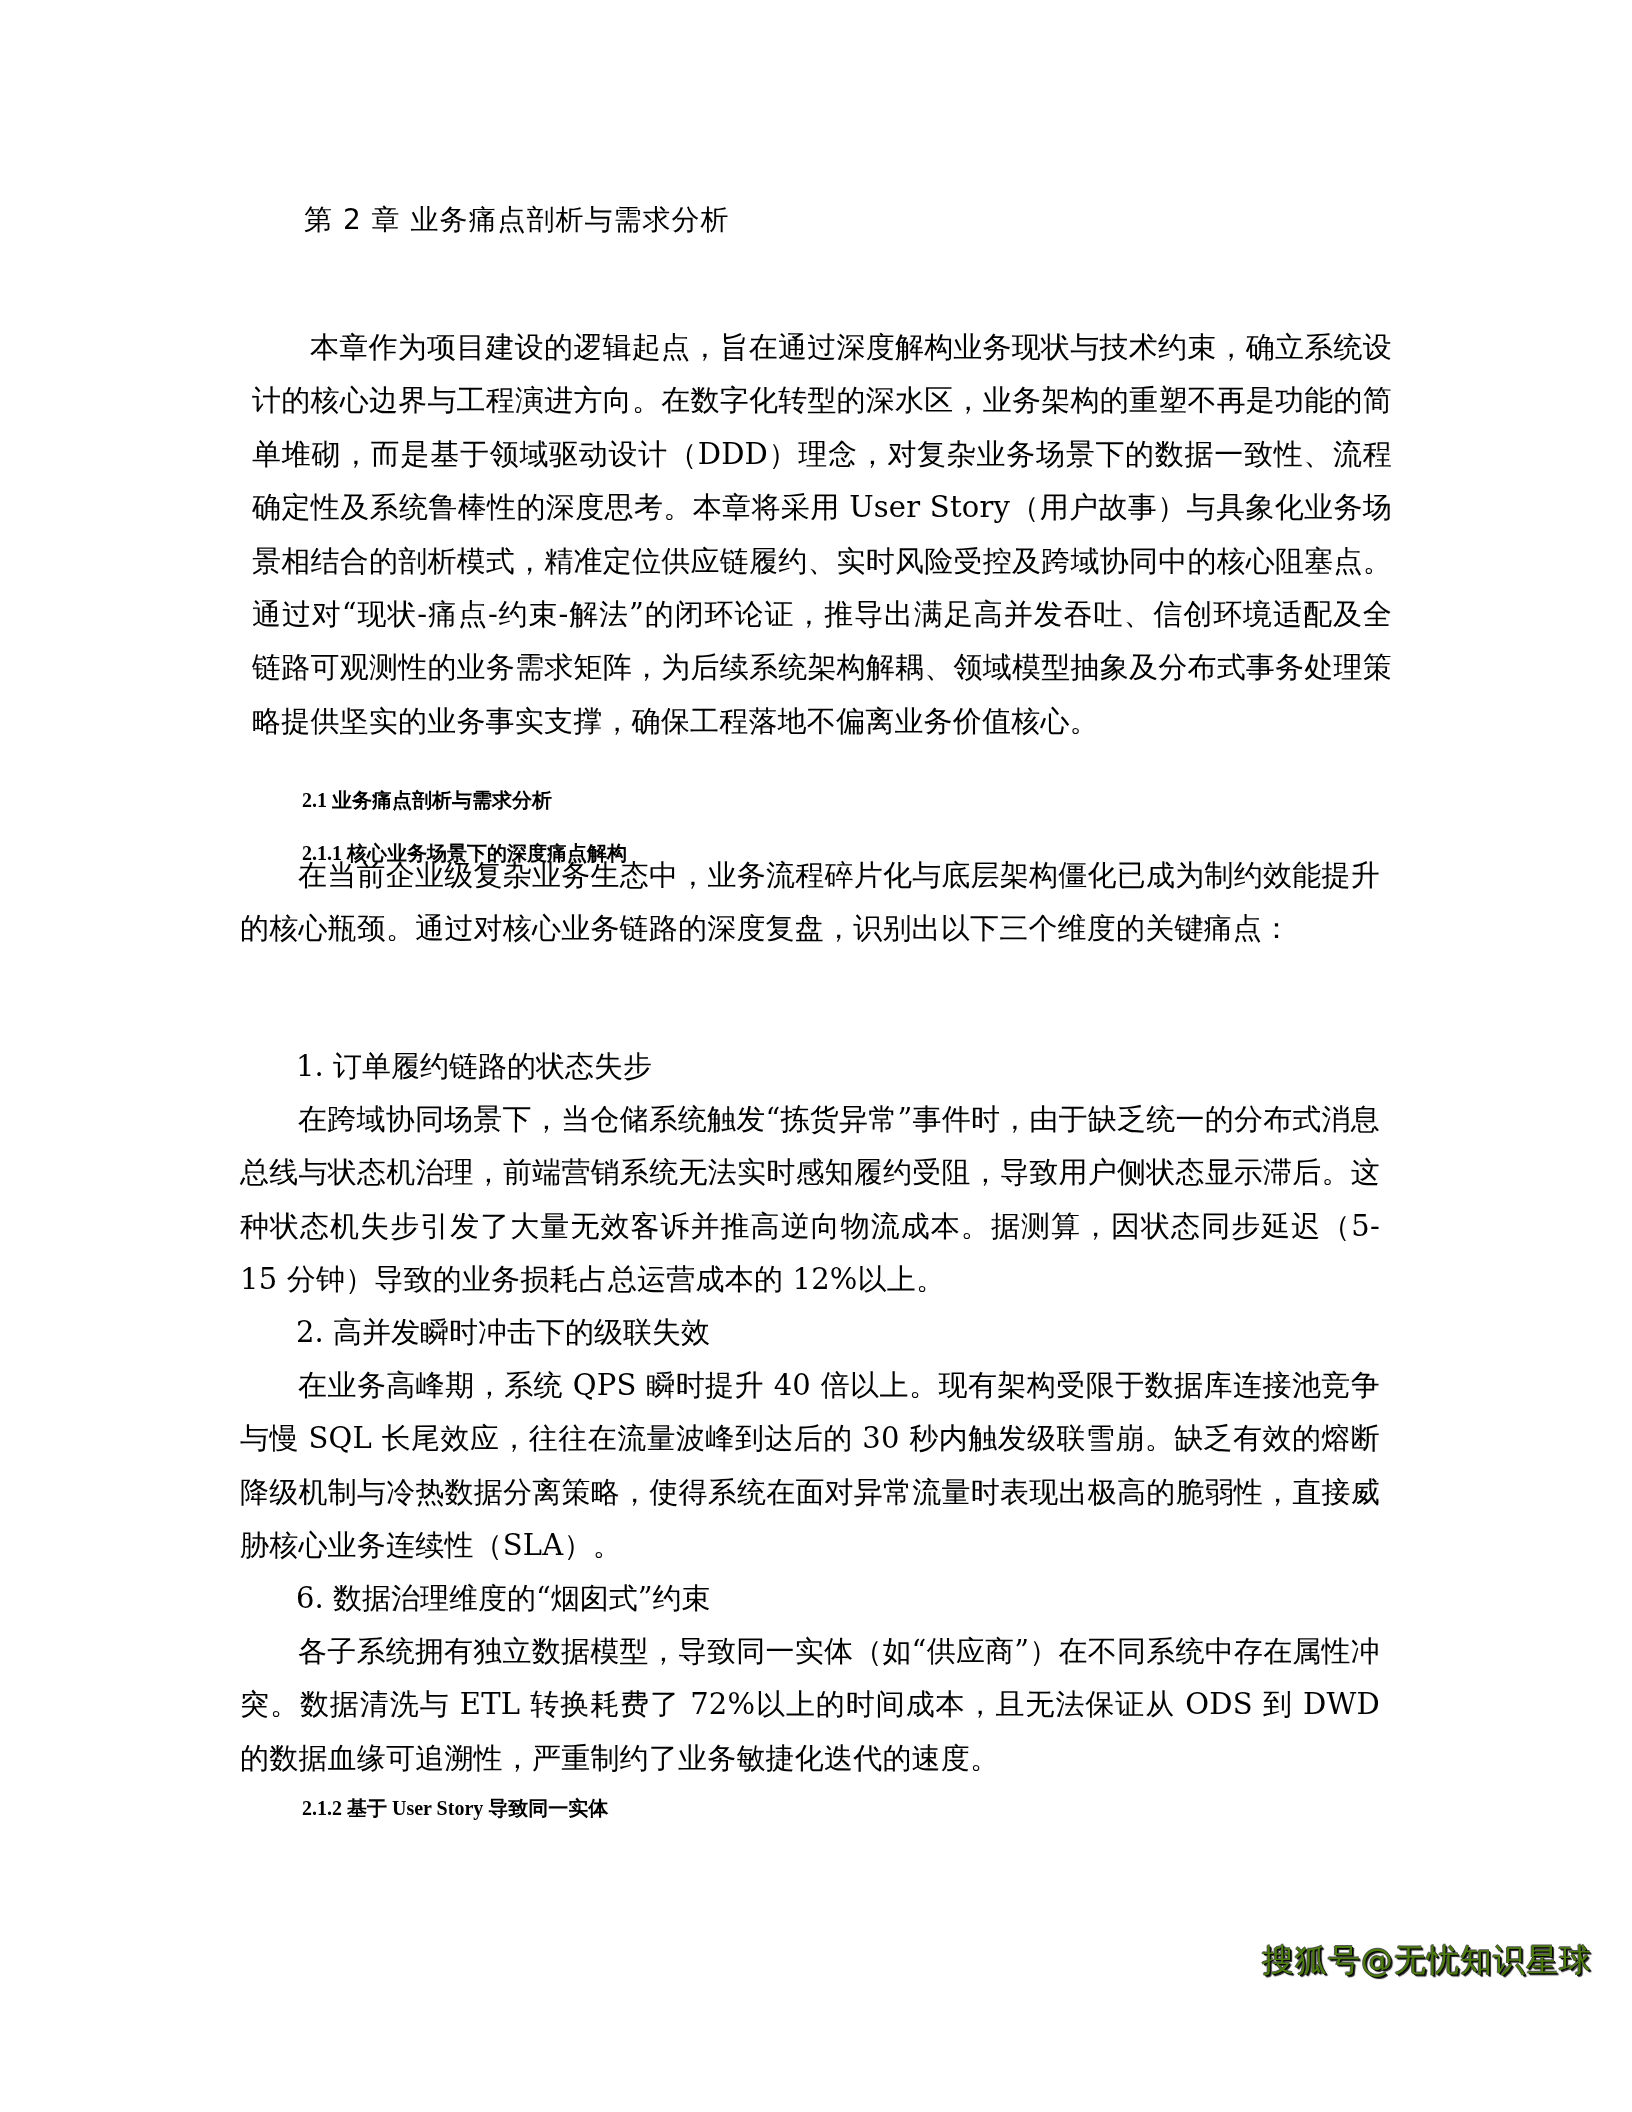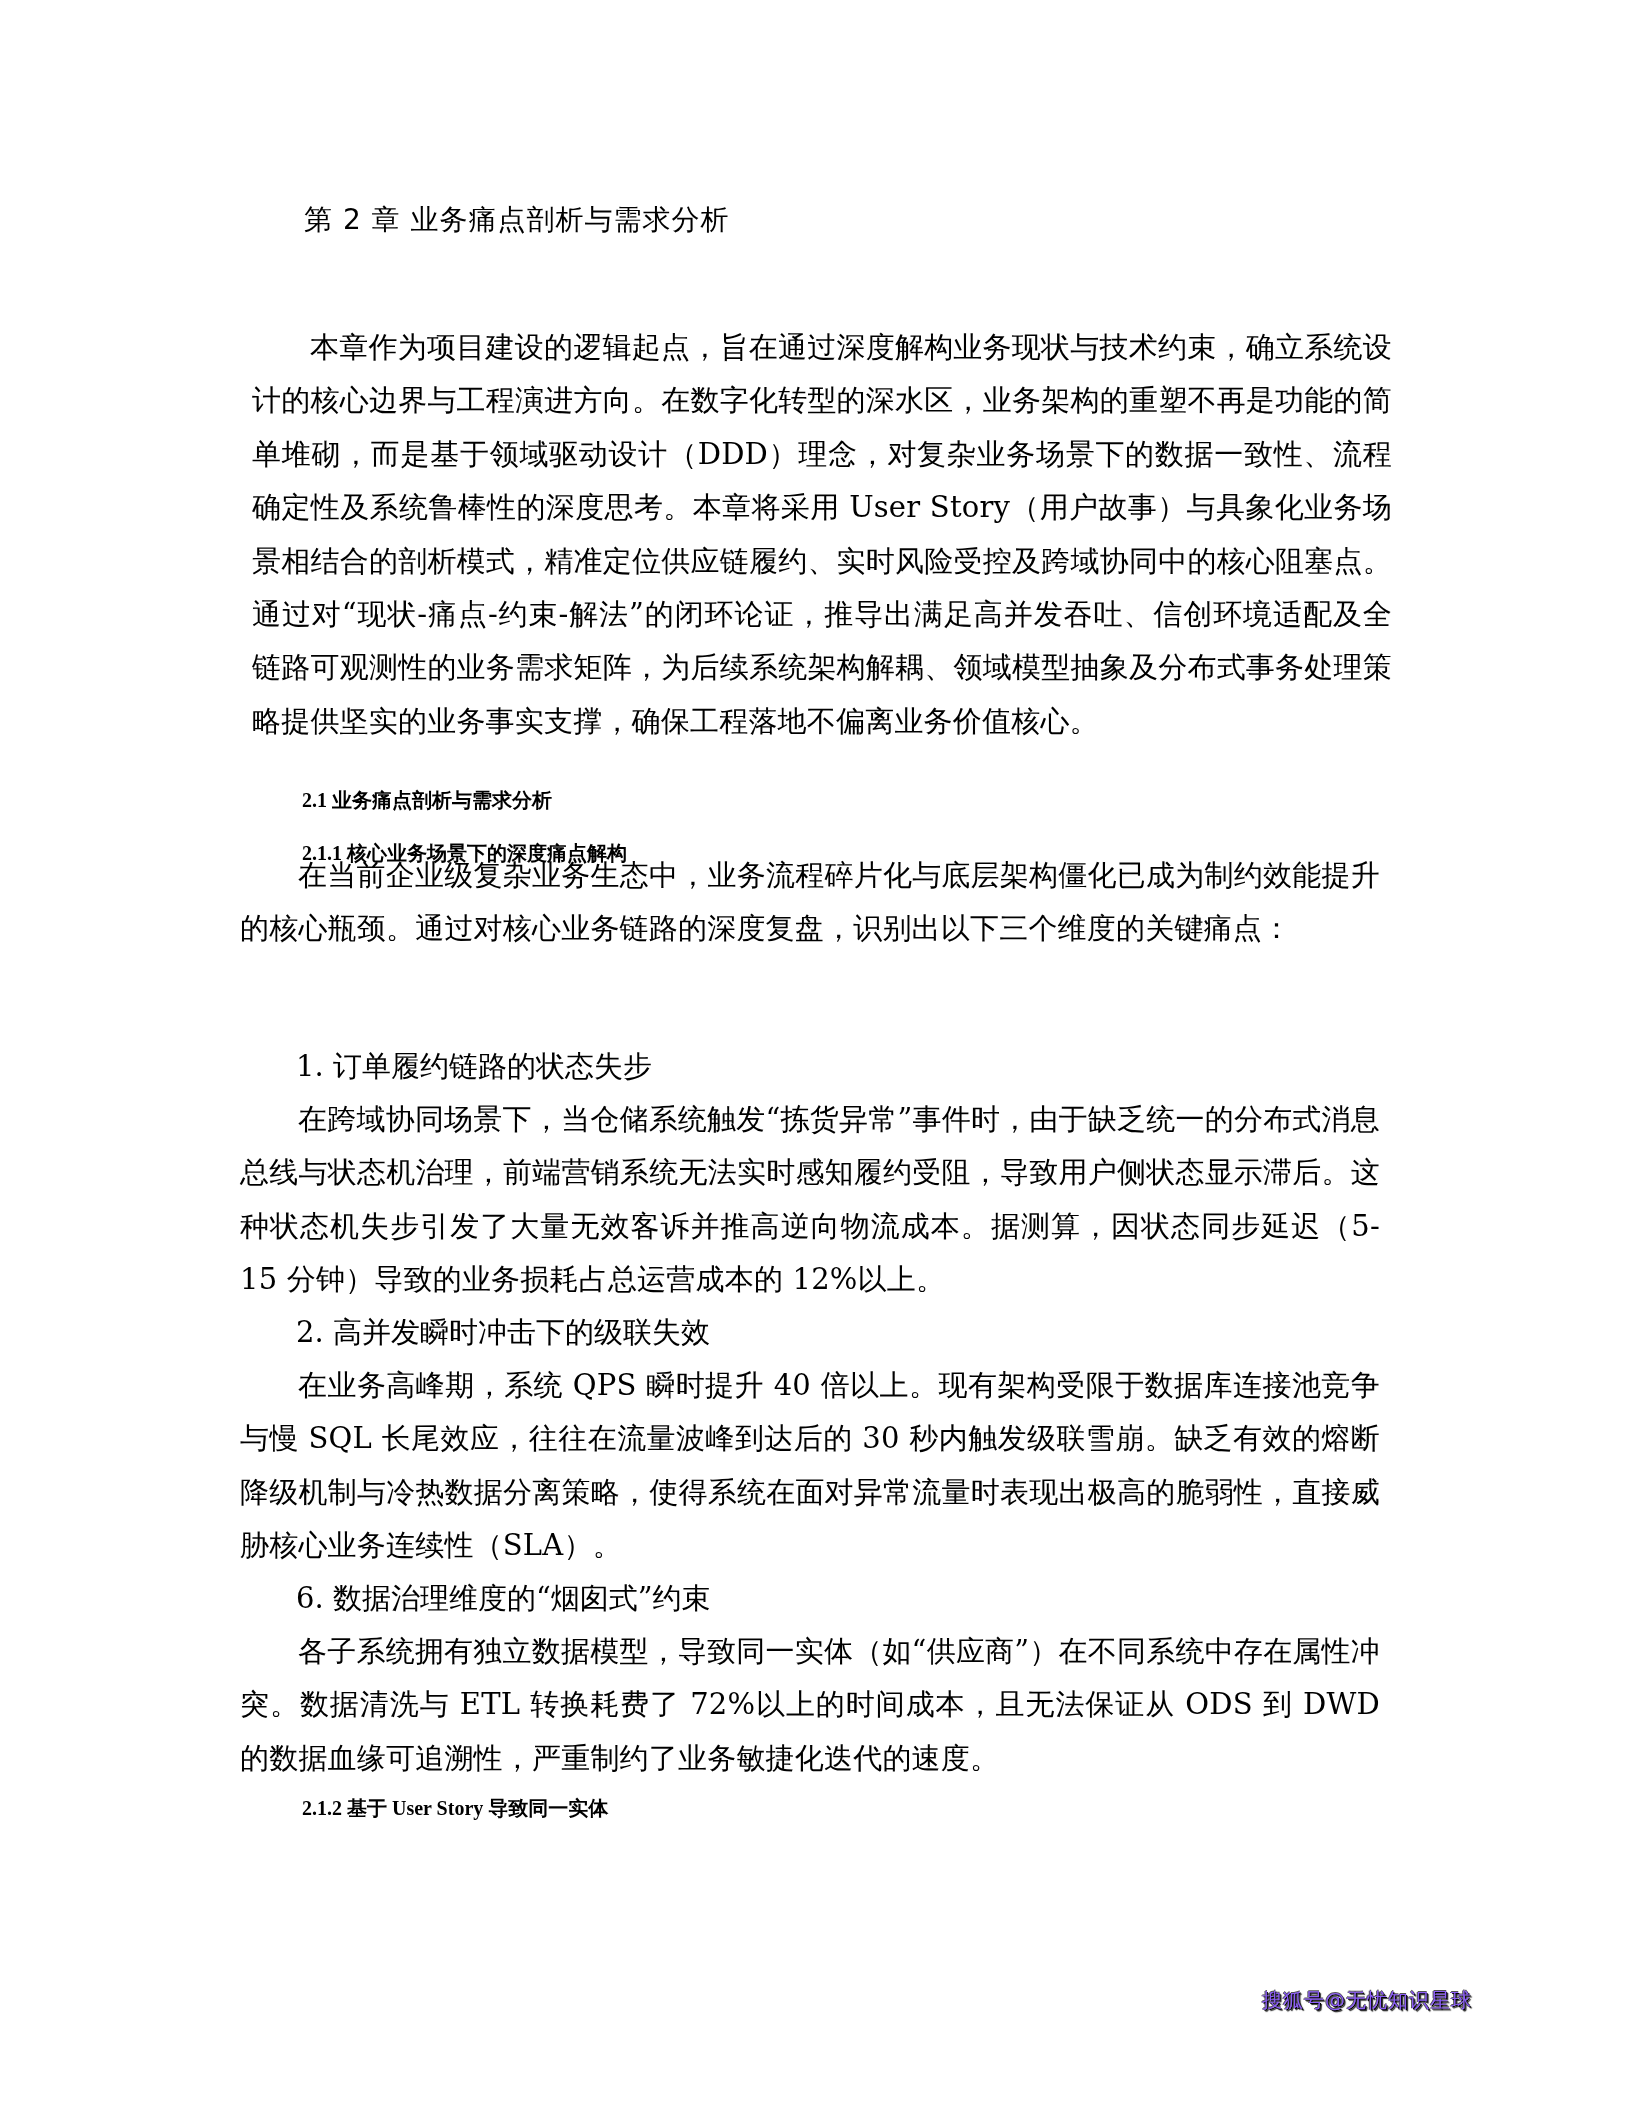--- a/index.html
+++ b/index.html
@@ -51,25 +51,25 @@
     .list-title {
       position: absolute;
       left: 296px;
       font-size: 29px;
       line-height: 53px;
       white-space: nowrap;
     }
     .watermark {
       position: absolute;
       left: 1262px;
-      top: 1980px;
+      top: 1940px;
       font-family: "DejaVu Sans", "Liberation Sans", sans-serif;
-      font-size: 20px;
+      font-size: 32px;
       line-height: 40px;
-      color: #8b5cf6;
+      color: #4d7c0f;
       text-shadow: 1px 1px 0 #000, -1px 0 0 #555, 0 -1px 0 #555, 2px 2px 1px #222;
       white-space: nowrap;
       letter-spacing: 1px;
     }
   </style>
 </head>
 <body>
 
 <div class="chapter-title">第 2 章 业务痛点剖析与需求分析</div>
 

